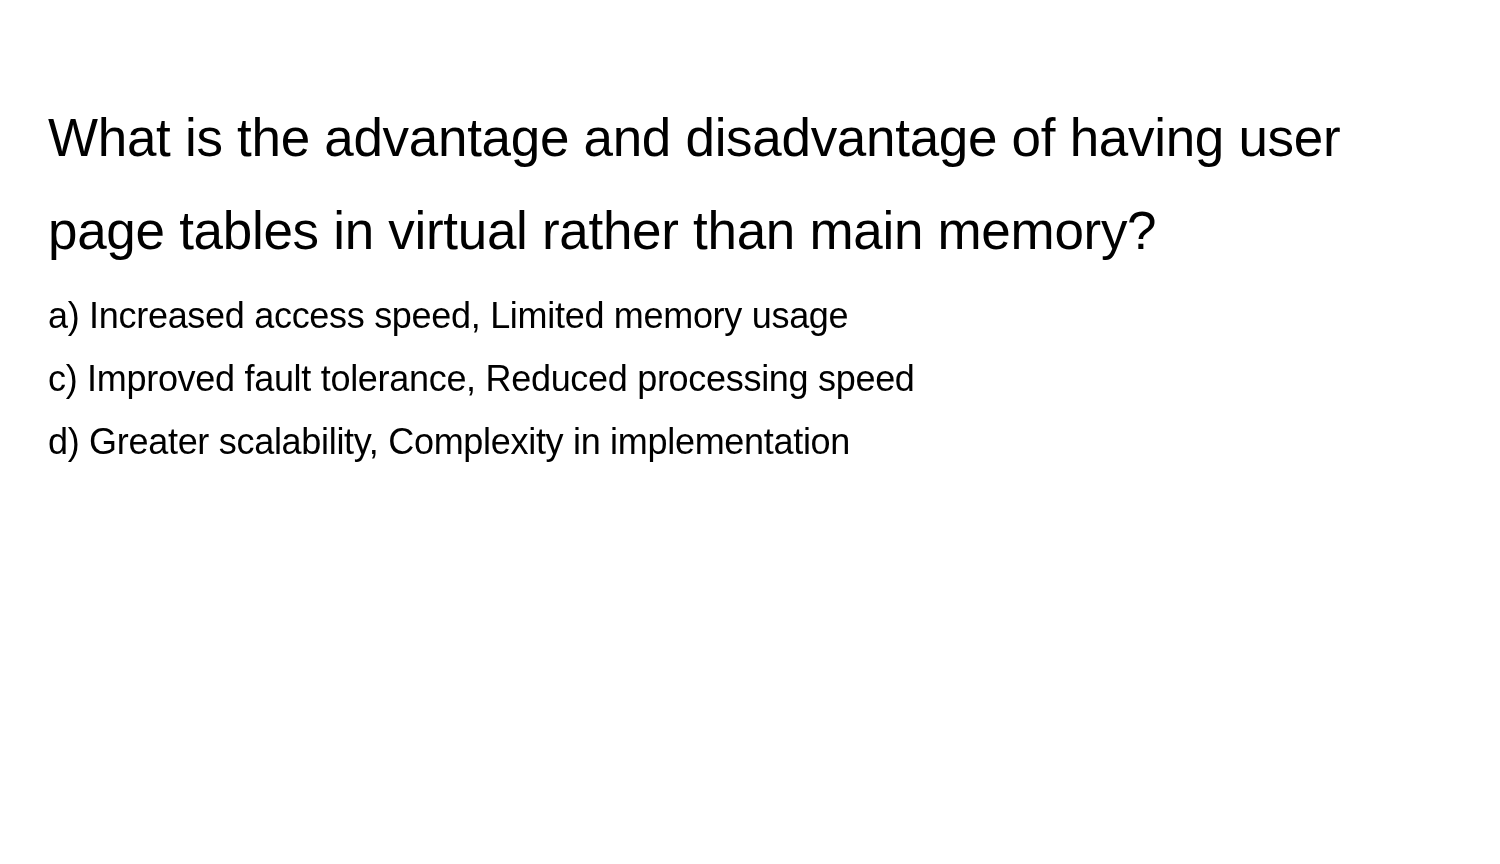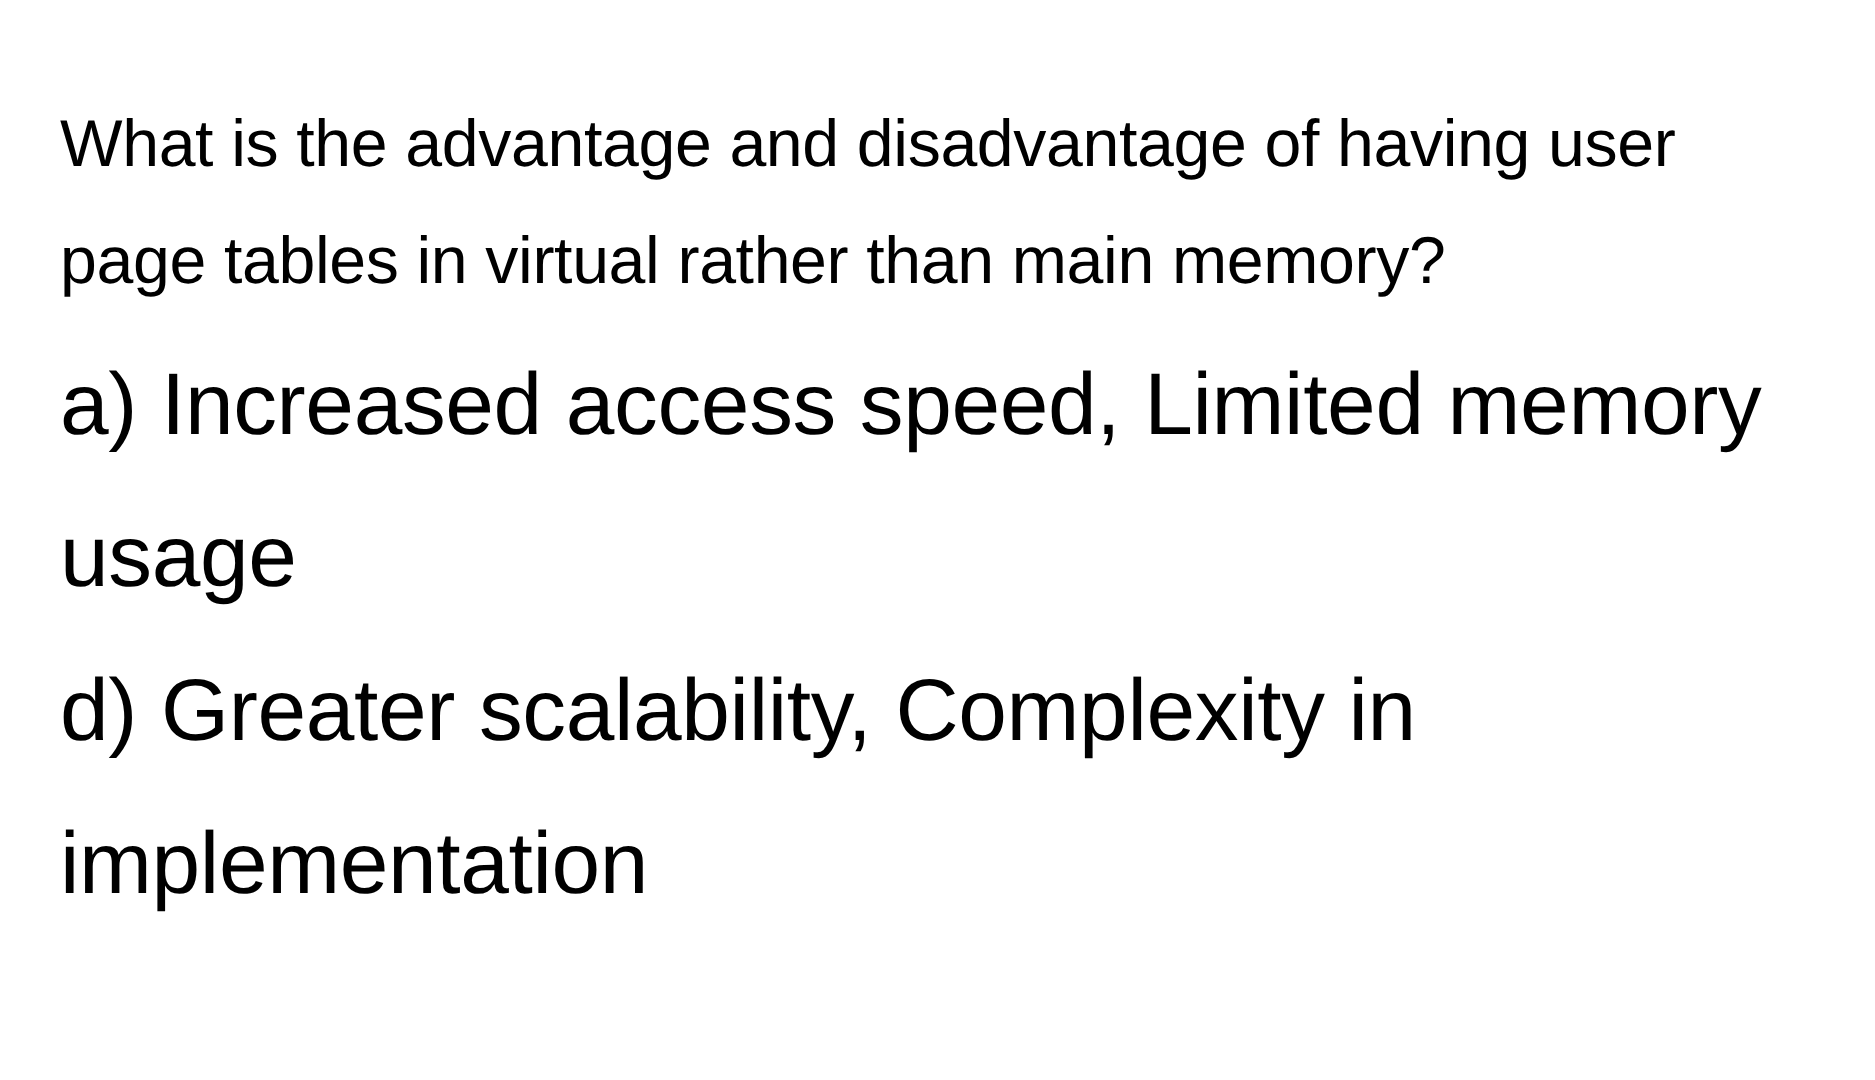--- a/index.html
+++ b/index.html
@@ -9,36 +9,37 @@
     }
     html, body {
       width: 1500px;
       height: 864px;
       background: #ffffff;
       font-family: -apple-system, BlinkMacSystemFont, "Segoe UI", Helvetica, Arial, sans-serif;
       color: #000000;
       overflow: hidden;
     }
     .container {
-      padding: 70px 48px 48px 48px;
+      padding: 92px 48px 48px 48px;
     }
     .question {
       font-size: 53px;
       line-height: 1.75;
       font-weight: 400;
       letter-spacing: -0.3px;
       margin-bottom: 6px;
     }
     .option {
-      font-size: 70px;
+      font-size: 36px;
       line-height: 1.75;
       font-weight: 400;
       letter-spacing: -0.3px;
     }
   </style>
 </head>
 <body>
 
 <div class="container">
   <div class="question">What is the advantage and disadvantage of having user page tables in virtual rather than main memory?</div>
   <div class="option">a) Increased access speed, Limited memory usage</div>
+  <div class="option">c) Improved fault tolerance, Reduced processing speed</div>
   <div class="option">d) Greater scalability, Complexity in implementation</div>
 </div>
 
 </body></html>

